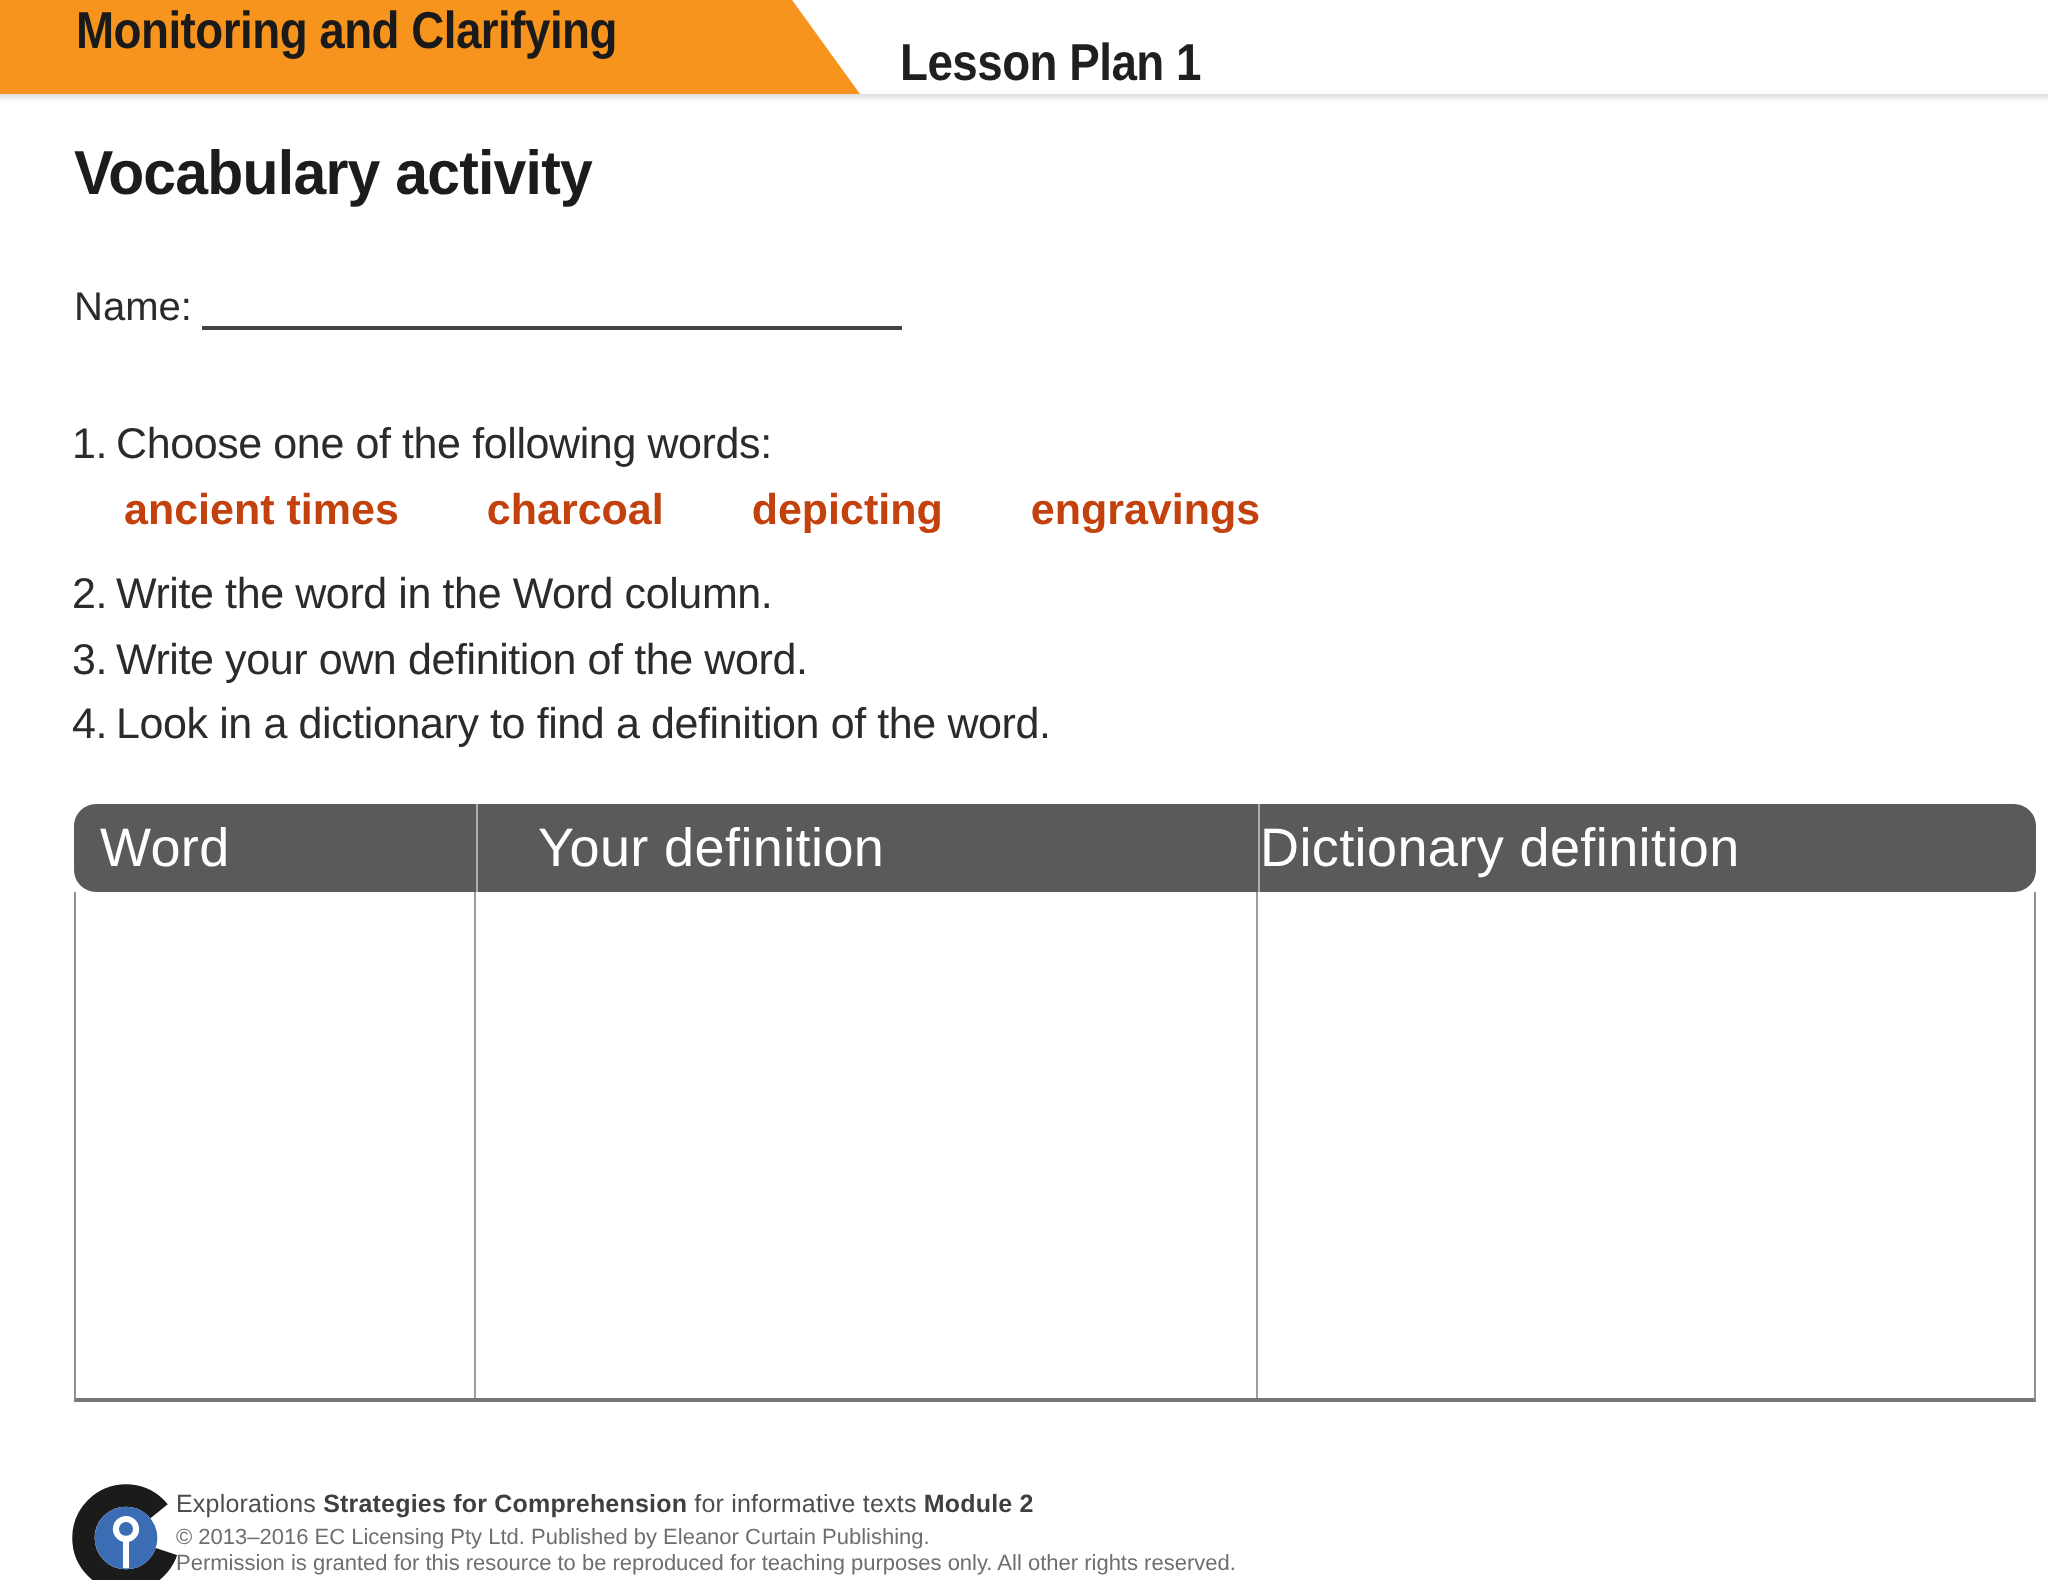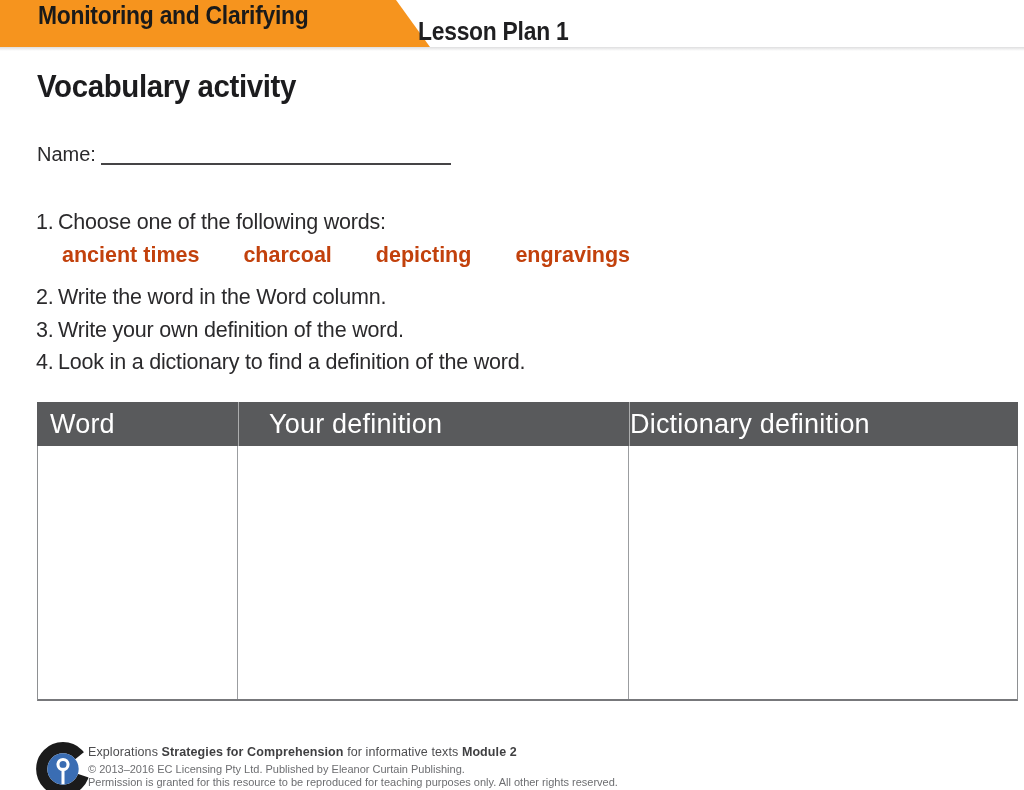--- a/index.html
+++ b/index.html
@@ -15,21 +15,21 @@
     background:#F6941E;
     clip-path:polygon(0 0,92.1% 0,100% 100%,0 100%);
     display:flex;align-items:flex-start;
   }
   .banner-text{
     margin-left:38px;font-size:26px;font-weight:bold;color:#1a1a1a;
     letter-spacing:-0.3px;transform:scaleX(0.88);transform-origin:0 50%;
     white-space:nowrap;
   }
   .lesson{
-    position:absolute;left:418px;top:0;height:63px;display:flex;align-items:center;
+    position:absolute;left:450px;top:0;height:63px;display:flex;align-items:center;
   }
   .lesson-text{
     font-size:26px;font-weight:bold;color:#1f1f21;letter-spacing:-0.3px;
     transform:scaleX(0.88);transform-origin:0 50%;white-space:nowrap;
   }
   .banner-shadow{
     position:absolute;left:0;top:47px;width:100%;height:4px;
     background:linear-gradient(#dededf,rgba(255,255,255,0));
   }
   
@@ -54,21 +54,21 @@
   .i1{top:210px;} .i2{top:285px;} .i3{top:318px;} .i4{top:350px;}
   .word-choices{
     position:absolute;left:62px;top:243px;
     font-size:21.5px;line-height:24px;font-weight:bold;color:#c2410c;
     white-space:nowrap;
   }
   .word-choices .wc{margin-right:38px;}
   .word-choices .wc:last-child{margin-right:0;}
   
   .vtable{position:absolute;left:37px;top:402px;width:981px;}
-  .thead{display:flex;height:44px;background:#595a5c;}
+  .thead{display:flex;height:44px;background:#595a5c;border-radius:11px;}
   .th{
     box-sizing:border-box;display:flex;align-items:center;
     color:#ffffff;font-size:27px;font-weight:400;letter-spacing:0.2px;
     white-space:nowrap;overflow:hidden;
   }
   .th1{width:201px;padding-left:13px;}
   .th2{width:391px;padding-left:30px;border-left:1px solid rgba(255,255,255,0.5);}
   .th3{width:389px;border-left:1px solid rgba(255,255,255,0.5);}
   .tbody{
     display:flex;height:255px;box-sizing:border-box;

